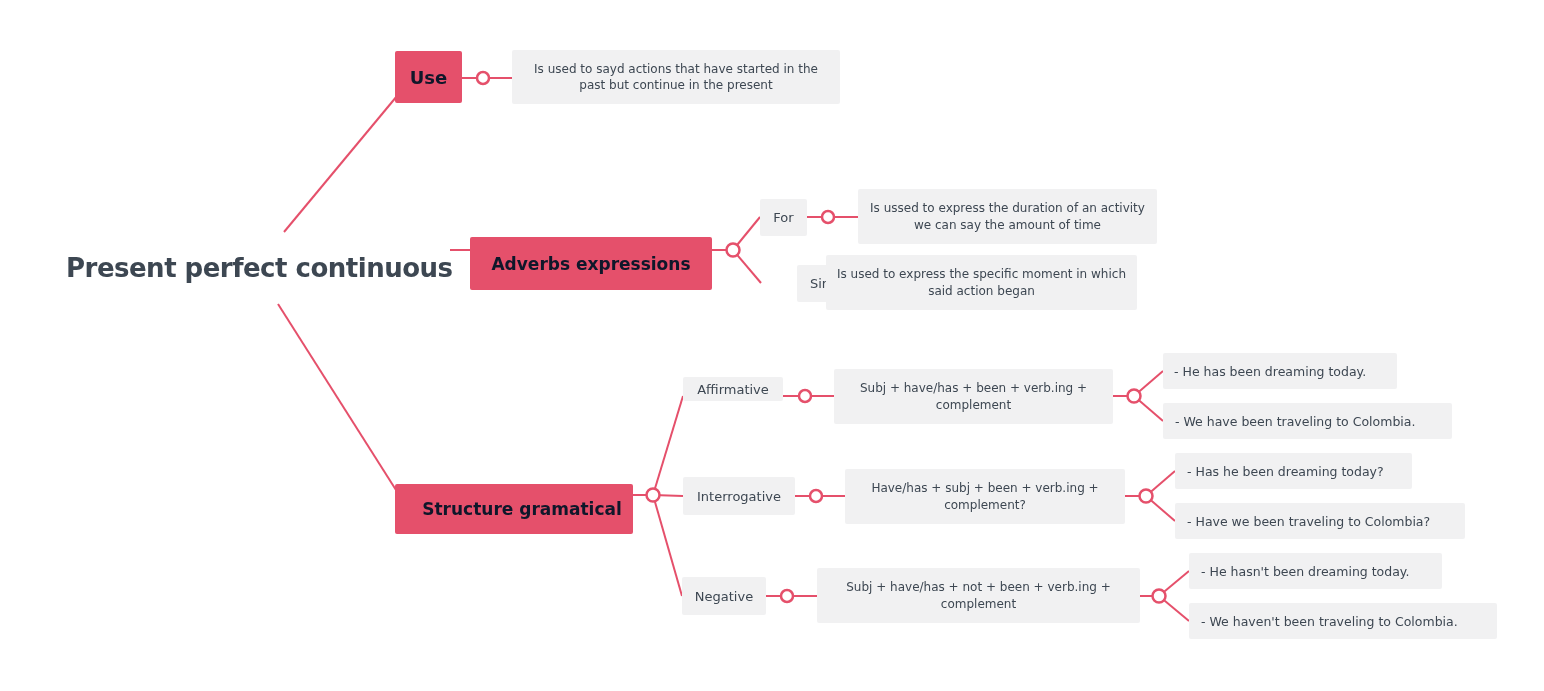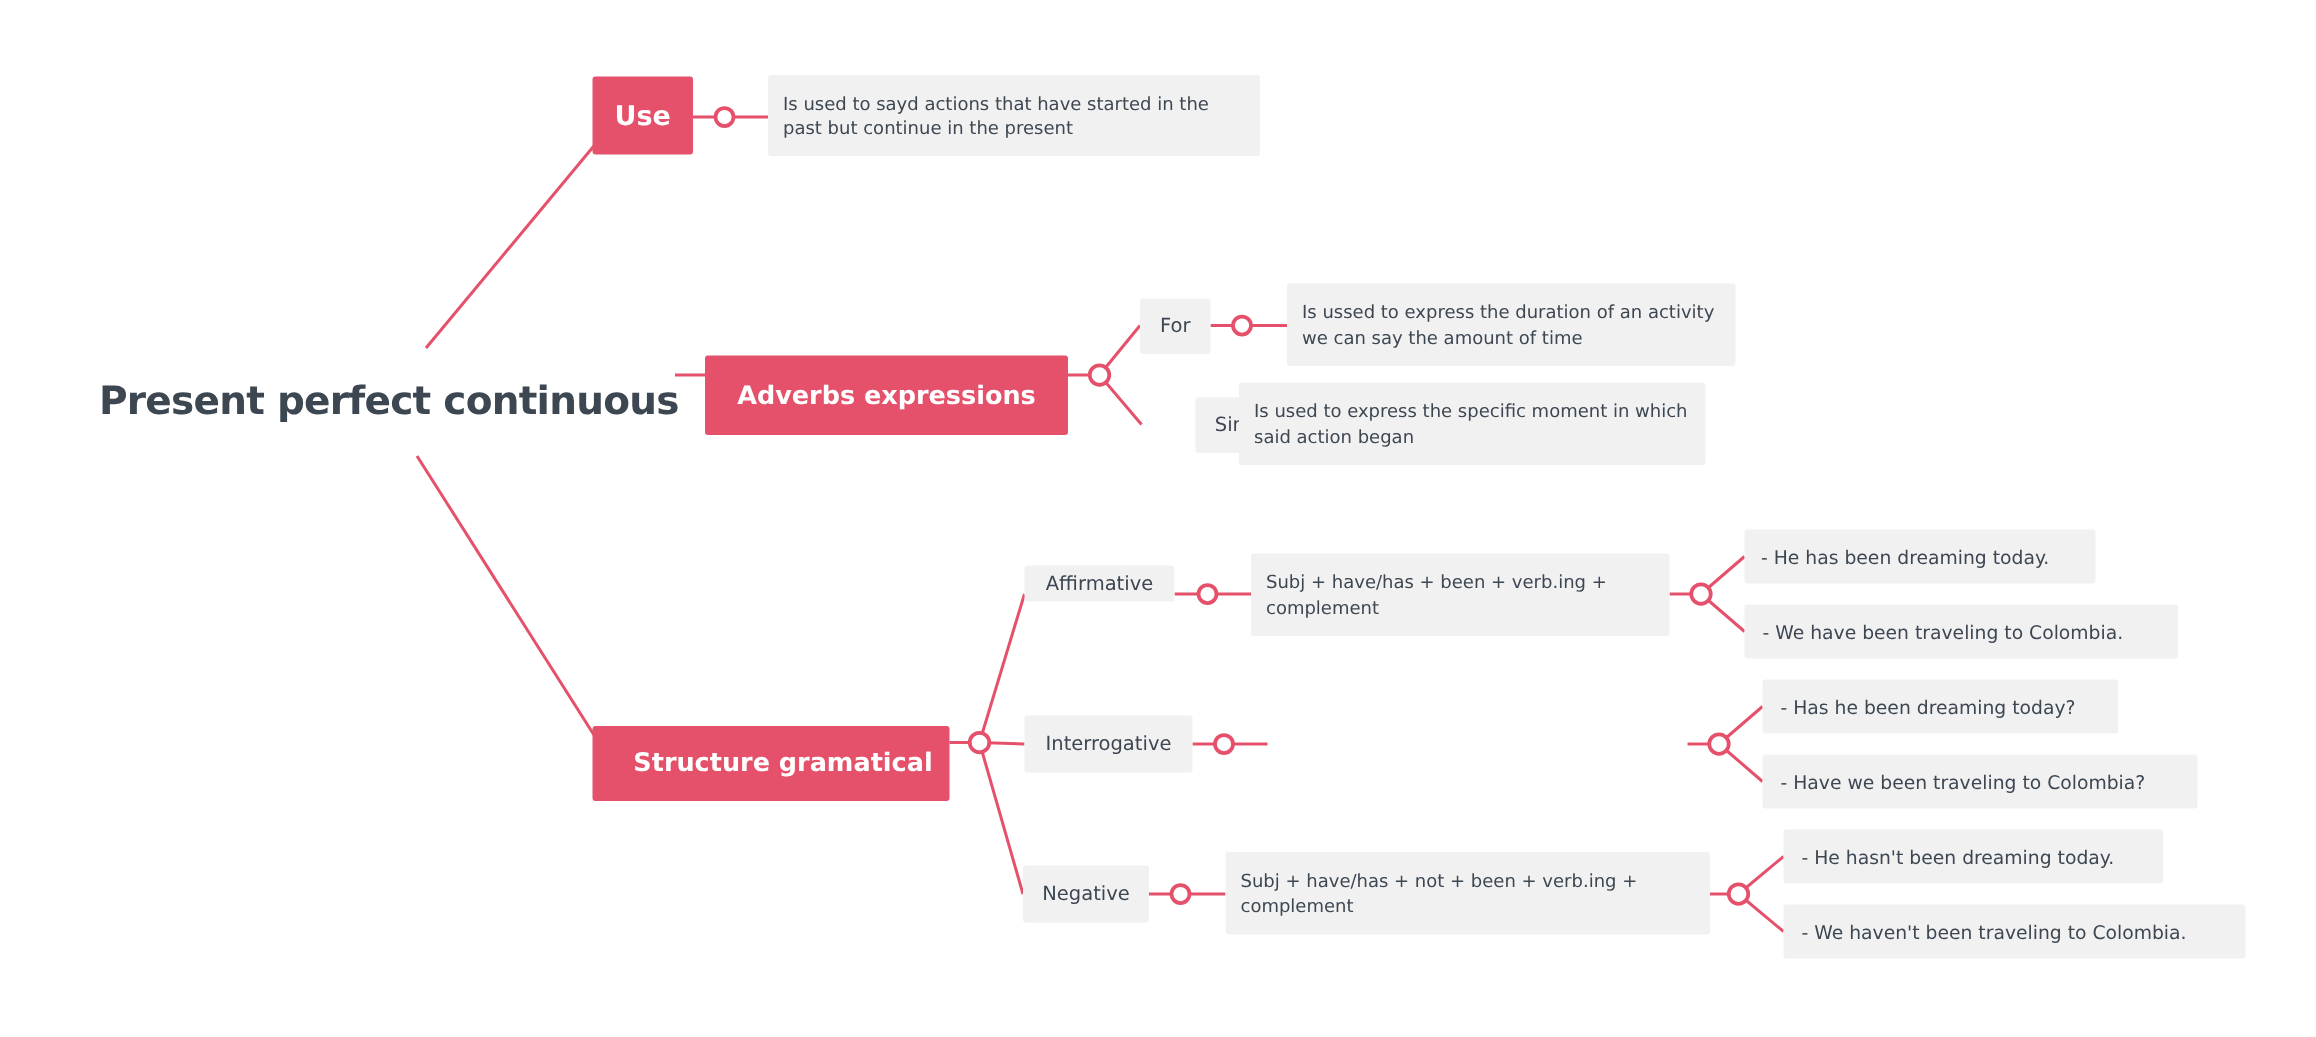--- a/index.html
+++ b/index.html
@@ -19,32 +19,32 @@
   #connectors{position:absolute;left:0;top:0;width:1544px;height:691px;}
   #connectors line{stroke:var(--accent);stroke-width:2;}
   #connectors circle{stroke:var(--accent);stroke-width:2.5;fill:#ffffff;}
   .node{position:absolute;box-sizing:border-box;display:flex;align-items:center;border-radius:2px;}
   .root-label{
     position:absolute;display:flex;align-items:center;
     color:var(--text-dark);font-size:26px;font-weight:bold;letter-spacing:-0.5px;
     white-space:nowrap;
   }
   .pink-node{
-    background:var(--accent);color:#ffffff;font-weight:bold;
+    background:var(--accent);color:#0f172a;font-weight:bold;
     justify-content:center;text-align:center;white-space:nowrap;
   }
   .pink-node.big{font-size:17px;margin-top:14px;}
   .pink-node.small{font-size:18px;}
   .gray-label{
     background:var(--node-bg);color:var(--text-dark);
     font-size:13px;justify-content:center;text-align:center;white-space:nowrap;
   }
   .gray-desc{
     background:var(--node-bg);color:var(--text-dark);
-    font-size:12px;line-height:1.35;padding:6px 10px;text-align:left;
+    font-size:12px;line-height:1.35;padding:6px 10px;text-align:center;
   }
   .gray-example{
     background:var(--node-bg);color:var(--text-dark);
     font-size:12.5px;padding:0 12px;white-space:nowrap;
   }
 </style>
 </head>
 <body>
 
 <div id="canvas">
@@ -115,20 +115,21 @@
   <div class="node gray-desc" style="left:826px;top:255px;width:311px;height:55px;">Is used to express the specific moment in which said action began</div>
 
   <div class="node pink-node big" style="left:395px;top:470px;width:238px;height:50px;padding-left:16px;">Structure gramatical</div>
 
   <div class="node gray-label" style="left:683px;top:377px;width:100px;height:24px;">Affirmative</div>
   <div class="node gray-desc" style="left:834px;top:369px;width:279px;height:55px;">Subj + have/has + been + verb.ing + complement</div>
   <div class="node gray-example" style="left:1163px;top:353px;width:234px;height:36px;padding-left:11px;">- He has been dreaming today.</div>
   <div class="node gray-example" style="left:1163px;top:403px;width:289px;height:36px;">- We have been traveling to Colombia.</div>
 
   <div class="node gray-label" style="left:683px;top:477px;width:112px;height:38px;">Interrogative</div>
+  <div class="node gray-desc" style="left:845px;top:469px;width:280px;height:55px;">Have/has + subj + been + verb.ing + complement?</div>
   <div class="node gray-example" style="left:1175px;top:453px;width:237px;height:36px;">- Has he been dreaming today?</div>
   <div class="node gray-example" style="left:1175px;top:503px;width:290px;height:36px;">- Have we been traveling to Colombia?</div>
 
   <div class="node gray-label" style="left:682px;top:577px;width:84px;height:38px;">Negative</div>
   <div class="node gray-desc" style="left:817px;top:568px;width:323px;height:55px;">Subj + have/has + not + been + verb.ing + complement</div>
   <div class="node gray-example" style="left:1189px;top:553px;width:253px;height:36px;">- He hasn't been dreaming today.</div>
   <div class="node gray-example" style="left:1189px;top:603px;width:308px;height:36px;">- We haven't been traveling to Colombia.</div>
 
 </div>
 

